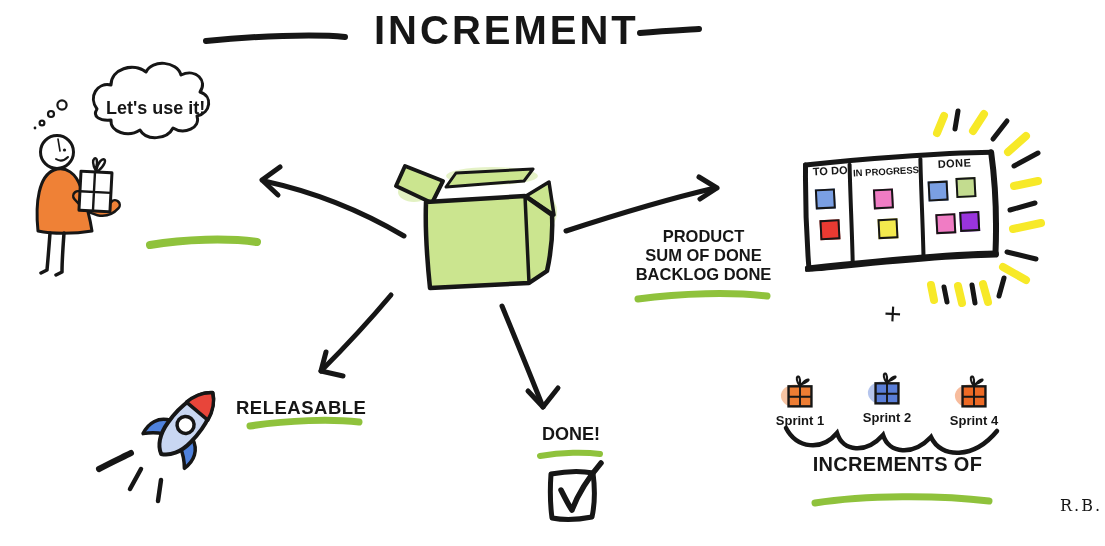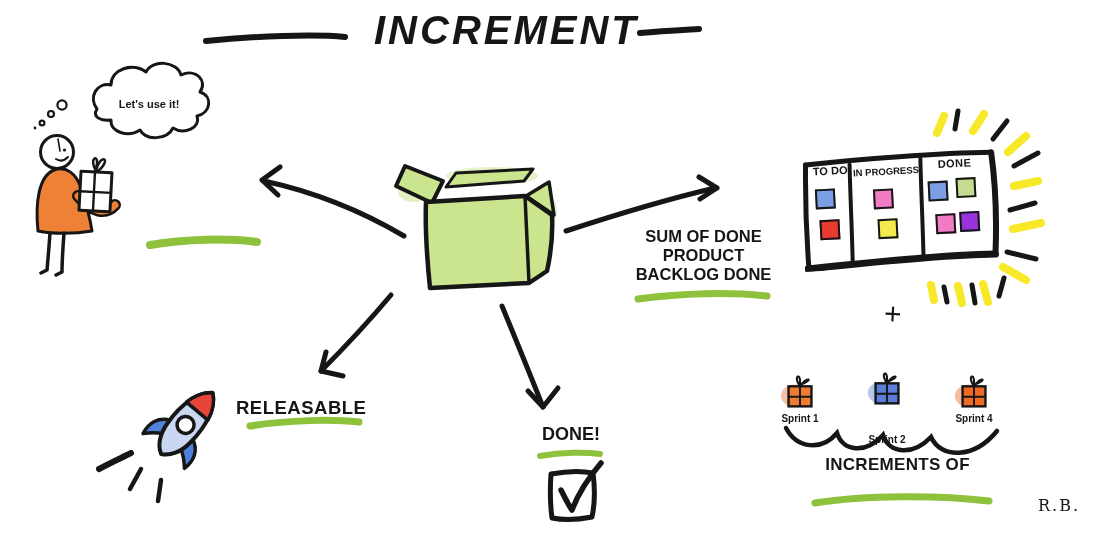--- a/index.html
+++ b/index.html
@@ -14,55 +14,55 @@
   .ink-layer path, .ink-layer circle, .ink-layer rect, .ink-layer ellipse{vector-effect:none;}
   .underline{stroke:var(--underline-green);fill:none;stroke-linecap:round;}
   .shirt{fill:var(--person-shirt-orange);}
   .box-green{fill:var(--box-green);}
   .ray-y{stroke:var(--ray-yellow);}
   .fin{fill:var(--rocket-fin-blue);}
   .rocket-body{fill:var(--rocket-body-blue);}
   .nose{fill:var(--rocket-nose-red);}
 
   .txt{position:absolute;font-weight:700;white-space:nowrap;}
-  .title-wrap{left:374px;top:8px;width:256px;text-align:center;font-size:40px;letter-spacing:3px;font-style:italic;}
-  .thought-text{left:106px;top:98px;width:86px;text-align:center;font-size:11px;}
+  .title-wrap{left:374px;top:8px;width:256px;text-align:center;font-size:40px;letter-spacing:3px;}
+  .thought-text{left:106px;top:98px;width:86px;text-align:center;font-size:18px;}
   .useable{left:135px;top:196px;width:135px;text-align:center;font-size:17px;line-height:20px;}
   .sum{left:621px;top:227px;width:165px;text-align:center;font-size:16.5px;line-height:19px;}
   .releasable{left:236px;top:397px;font-size:18.5px;letter-spacing:.5px;}
   .done-label{left:535px;top:424px;width:72px;text-align:center;font-size:18px;}
   .plus{left:884px;top:297px;font-size:30px;font-weight:400;transform:rotate(3deg);}
-  .signature{left:1038px;top:496px;font-size:16px;font-weight:400;letter-spacing:2px;
+  .signature{left:1060px;top:496px;font-size:16px;font-weight:400;letter-spacing:2px;
              font-family:"DejaVu Serif",serif;}
 
   
   .board{position:absolute;left:802px;top:152px;width:198px;height:115px;transform:rotate(-3deg);}
   .board-frame{position:absolute;left:0;top:0;width:198px;height:115px;}
   .col-header{position:absolute;font-weight:700;white-space:nowrap;}
   .h0{left:13px;top:9px;font-size:11px;}
   .h1{left:53px;top:13px;font-size:9.5px;}
   .h2{left:138px;top:8px;font-size:11px;letter-spacing:.5px;}
   .board-card{position:absolute;width:20px;height:20px;border:2.5px solid var(--ink-black);box-sizing:border-box;}
   .pos-0-0{left:14px;top:33px;} .pos-0-1{left:17px;top:64px;}
   .pos-1-0{left:72px;top:36px;} .pos-1-1{left:75px;top:66px;}
   .pos-2-0{left:127px;top:31px;} .pos-2-1{left:155px;top:29px;}
   .pos-2-2{left:133px;top:64px;} .pos-2-3{left:157px;top:63px;}
 
   
   .gifts-row{position:absolute;left:772px;top:372px;width:230px;display:flex;justify-content:space-between;}
   .gift{display:flex;flex-direction:column;align-items:center;width:56px;}
-  .gift:nth-child(2){transform:translateY(-3px);gap:24px;}
+  .gift:nth-child(2){transform:translateY(-3px);}
   .gift:nth-child(4){transform:translateY(-1px) rotate(-1deg);justify-content:flex-end;}
   .gift-svg{width:40px;height:42px;}
   .gift-bow{fill:none;stroke:var(--ink-black);stroke-width:2.2;stroke-linecap:round;}
   .gift-body{stroke:var(--ink-black);stroke-width:2.5;}
   .gift-ribbon{stroke:var(--ink-black);stroke-width:2;fill:none;}
   .gift-blob{opacity:.45;}
-  .gift-label{font-size:10px;font-weight:700;white-space:nowrap;margin-top:-1px;}
-  .caption{left:790px;top:455px;width:215px;text-align:center;font-size:17px;line-height:19px;letter-spacing:.3px;}
+  .gift-label{font-size:13px;font-weight:700;white-space:nowrap;margin-top:-1px;}
+  .caption{left:790px;top:455px;width:215px;text-align:center;font-size:20px;line-height:19px;letter-spacing:.3px;}
 </style>
 </head>
 <body>
 
 <div class="stage">
 
   <svg class="ink-layer" viewBox="0 0 1105 546">
 
     <g stroke="var(--ink-black)" stroke-linecap="round" fill="none">
       <path d="M206,41 C255,36 315,34 345,37" stroke-width="6"></path>
@@ -174,22 +174,22 @@
     </g>
   </svg>
 
   <div class="txt title-wrap">INCREMENT</div>
   <div class="txt thought-text">Let's use it!</div>
 
   <div class="txt useable">
   </div>
 
   <div class="txt sum">
+    <div>PRODUCT</div>
     <div>SUM OF DONE</div>
-    <div>PRODUCT</div>
     <div>BACKLOG DONE</div>
   </div>
 
   <div class="txt releasable">RELEASABLE</div>
   <div class="txt done-label">DONE!</div>
 
   <div class="board">
     <svg class="board-frame" viewBox="0 0 198 115" stroke="var(--ink-black)" fill="none" stroke-linecap="round" stroke-linejoin="round">
       <path d="M6,8 C60,5 140,3 192,5" stroke-width="5"></path>
       <path d="M192,5 C195,40 194,75 191,107" stroke-width="6"></path>

